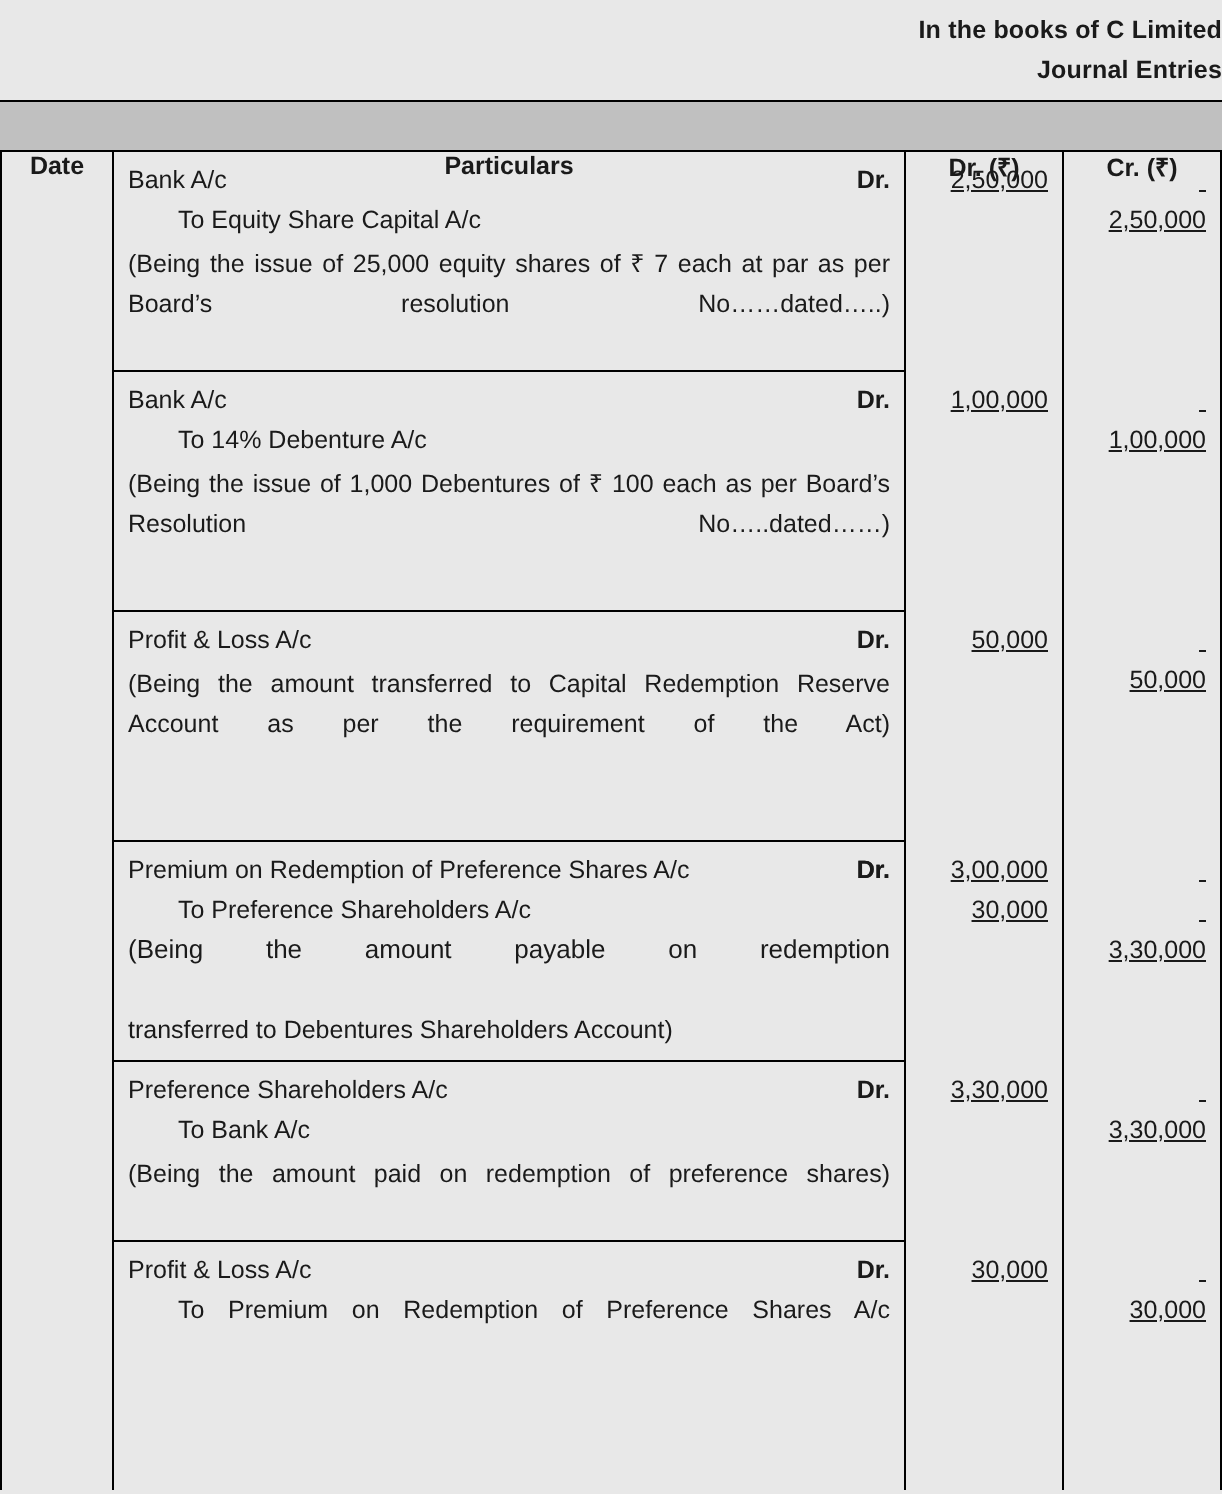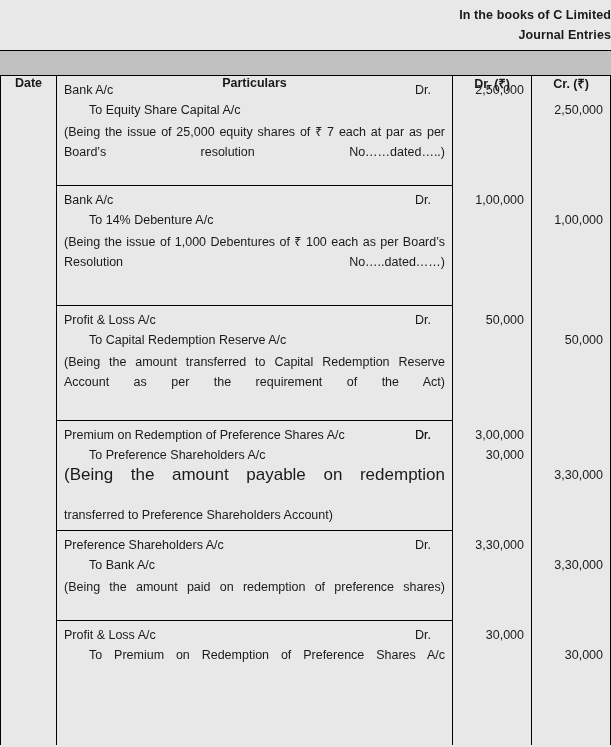--- a/index.html
+++ b/index.html
@@ -90,51 +90,53 @@
 
   .line {
     font-size: 12.5px;
     line-height: 20px;
     position: relative;
     white-space: nowrap;
   }
   .line.indent { padding-left: 25px; }
   .line .drtag {
     position: absolute;
-    right: 14px;
+    right: 0;
     top: 0;
     font-size: 12.5px;
+    font-weight: bold;
   }
 
   .narr {
     font-size: 12.5px;
     line-height: 20px;
     text-align: justify;
     text-justify: inter-word;
     margin-top: 2px;
   }
   .narr-just {
-    font-size: 17px;
+    font-size: 13px;
     line-height: 20px;
     text-align: justify;
     text-justify: inter-word;
   }
   .narr-just::after,
   .narr::after {
     content: "";
     display: inline-block;
     width: 100%;
   }
   .narr.nojust { text-align: left; }
   .narr.nojust::after { content: none; }
 
   
   .amt-block {
     box-sizing: border-box;
     padding: 4px 7px 5px 7px;
+    text-decoration: underline;
   }
   .amt-line {
     font-size: 12.5px;
     line-height: 20px;
     text-align: right;
     white-space: nowrap;
   }
   .amt-line.blank { color: transparent; }
 </style>
 </head>
@@ -183,35 +185,34 @@
         </div>
         <div class="line indent">To 14% Debenture A/c</div>
         <div class="narr">(Being the issue of 1,000 Debentures of ₹ 100 each as per Board’s Resolution No…..dated……)</div>
       </div>
 
       <div class="entry" style="height:115px">
         <div class="line">
           <span>Profit &amp; Loss A/c</span>
           <span class="drtag">Dr.</span>
         </div>
-        <div class="line indent">To Capital Redemption Reserve A/c</div>
         <div class="narr">(Being the amount transferred to Capital Redemption Reserve Account as per the requirement of the Act)</div>
       </div>
 
       <div class="entry" style="height:110px">
         <div class="line">
           <span class="drtag">Dr.</span>
         </div>
         <div class="line">
           <span>Premium on Redemption of Preference Shares A/c</span>
           <span class="drtag">Dr.</span>
         </div>
         <div class="line indent">To Preference Shareholders A/c</div>
         <div class="narr-just">(Being the amount payable on redemption</div>
-        <div class="narr nojust" style="margin-top:0">transferred to Preference Shareholders Account)</div>
+        <div class="narr nojust" style="margin-top:0">transferred to Debentures Shareholders Account)</div>
       </div>
 
       <div class="entry" style="height:90px">
         <div class="line">
           <span>Preference Shareholders A/c</span>
           <span class="drtag">Dr.</span>
         </div>
         <div class="line indent">To Bank A/c</div>
         <div class="narr">(Being the amount paid on redemption of preference shares)</div>
       </div>

